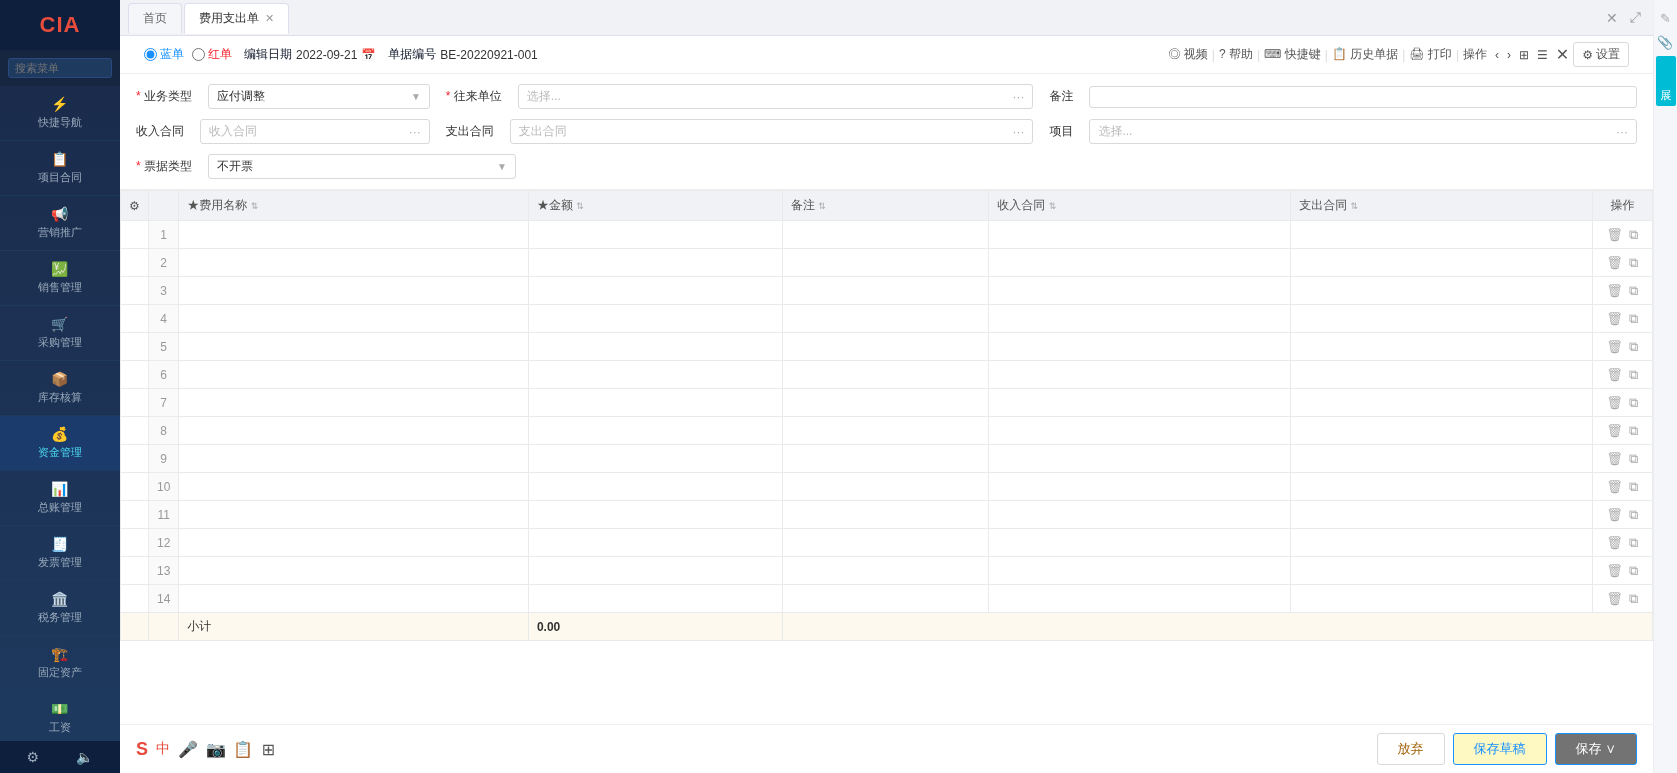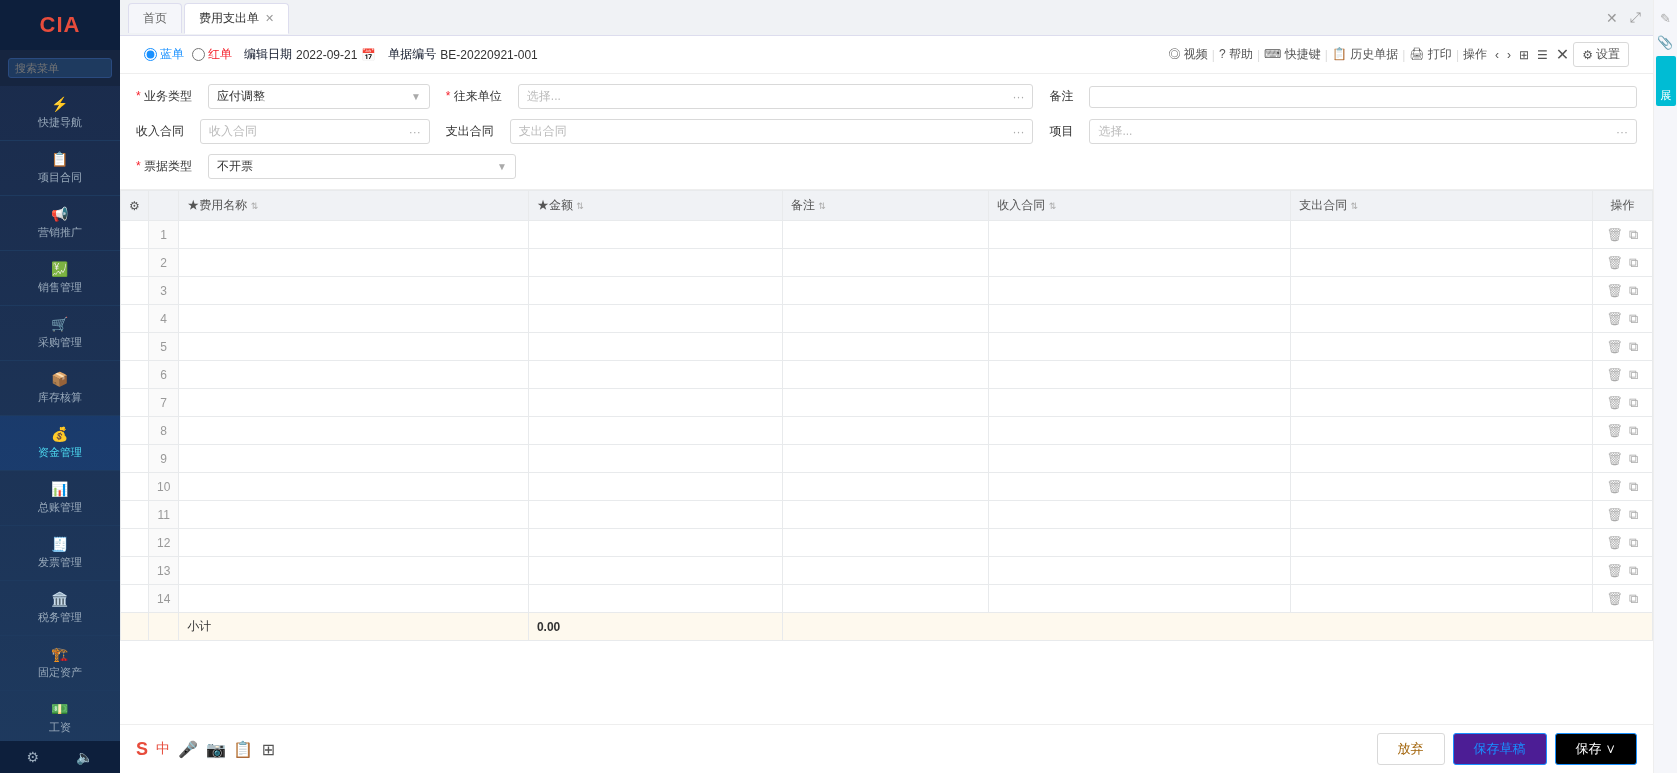--- a/index.html
+++ b/index.html
@@ -269,22 +269,22 @@
       padding: 8px 16px;
       border-top: 1px solid #eee;
       background: #fff;
       flex-shrink: 0;
     }
     .footer-icons { display: flex; align-items: center; gap: 8px; }
     .footer-icon { font-size: 16px; cursor: pointer; color: #555; }
     .footer-btns { display: flex; gap: 8px; }
     .btn { padding: 6px 20px; border-radius: 3px; font-size: 13px; cursor: pointer; border: 1px solid #d9d9d9; }
     .btn-default { background: #fff; color: #a16207; }
-    .btn-draft { background: #4c1d95; color: #1890ff; border-color: #1890ff; }
-    .btn-primary { background: #000000; color: #fff; border-color: #1890ff; }
+    .btn-draft { background: #fef9c3; color: #1890ff; border-color: #1890ff; }
+    .btn-primary { background: #737373; color: #fff; border-color: #1890ff; }
 
     
     .right-panel {
       width: 24px;
       background: #f5f6fa;
       border-left: 1px solid #eee;
       display: flex;
       flex-direction: column;
       align-items: center;
       padding-top: 8px;

